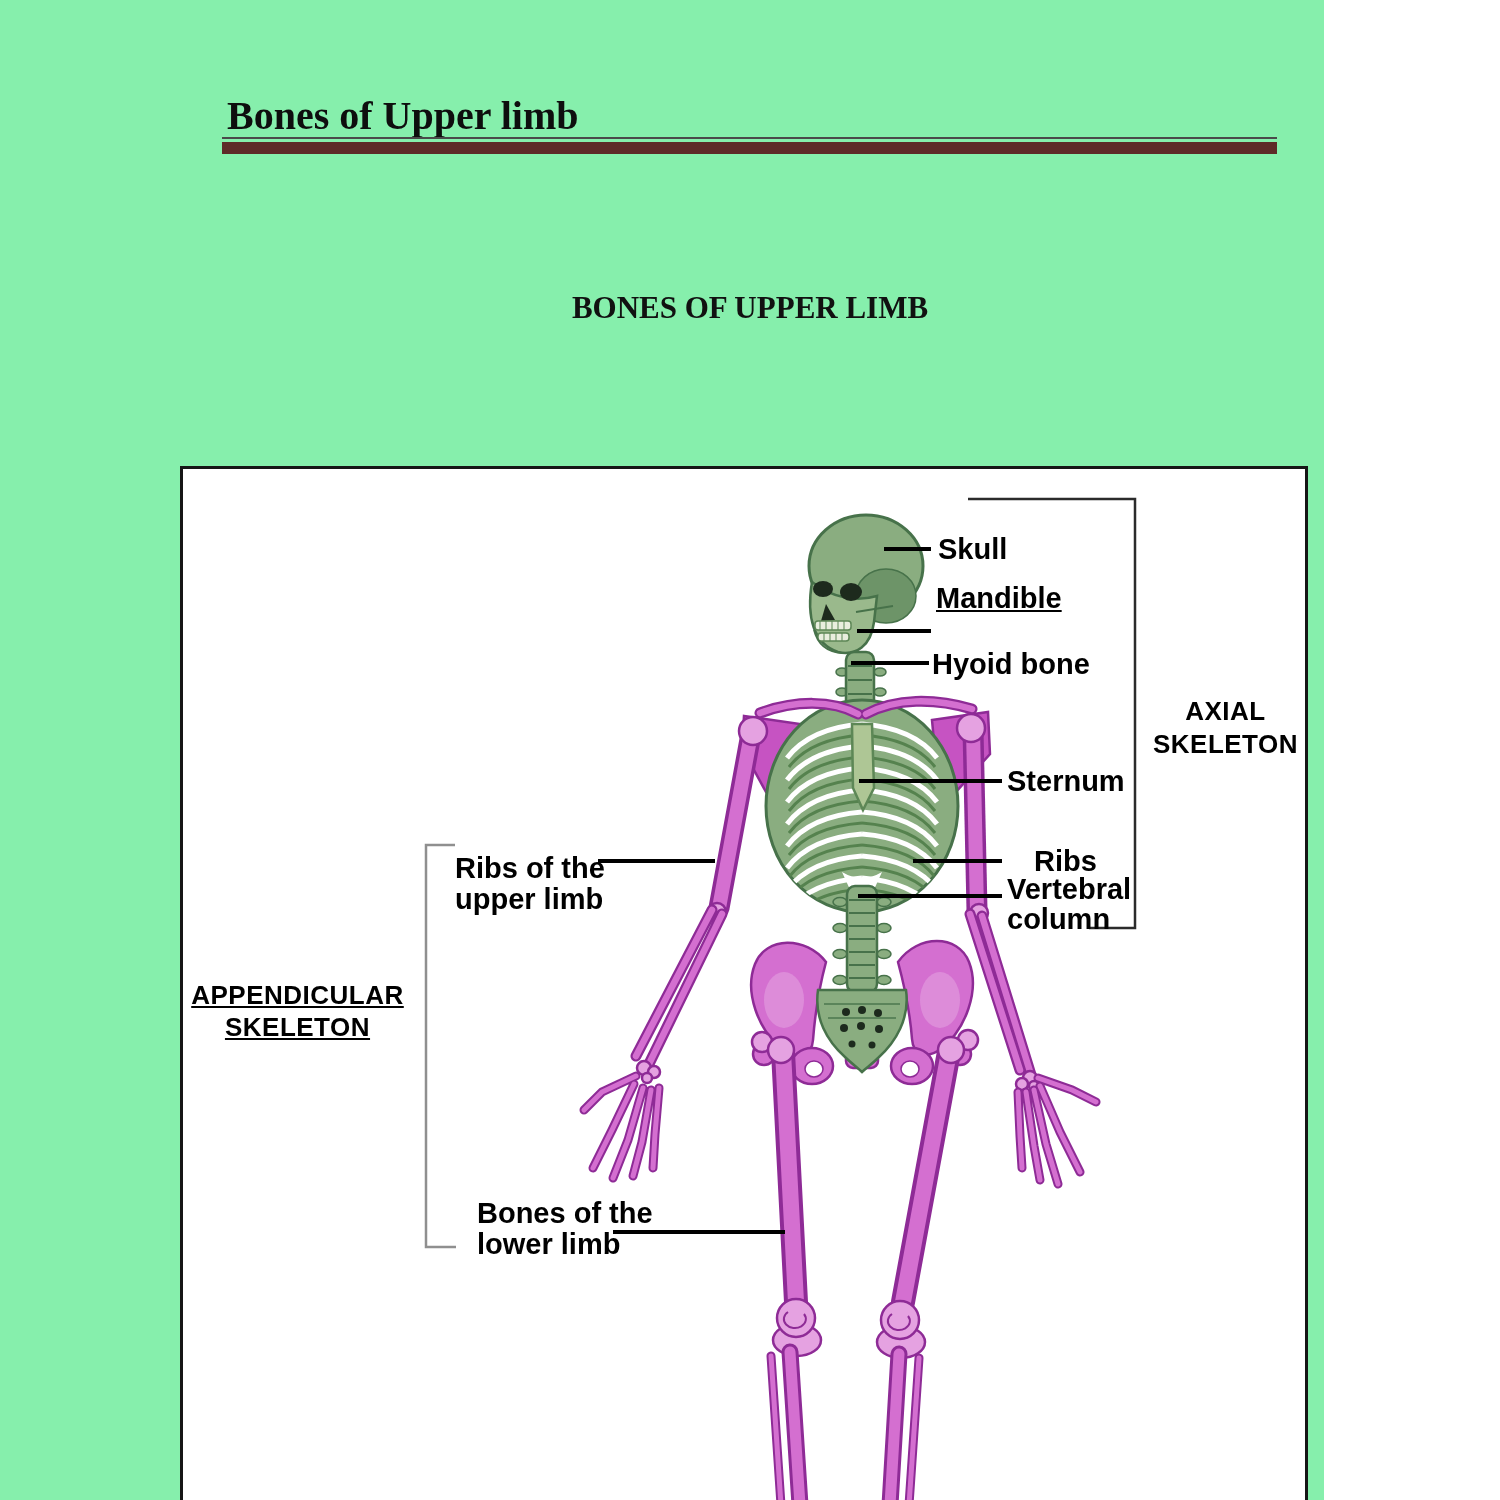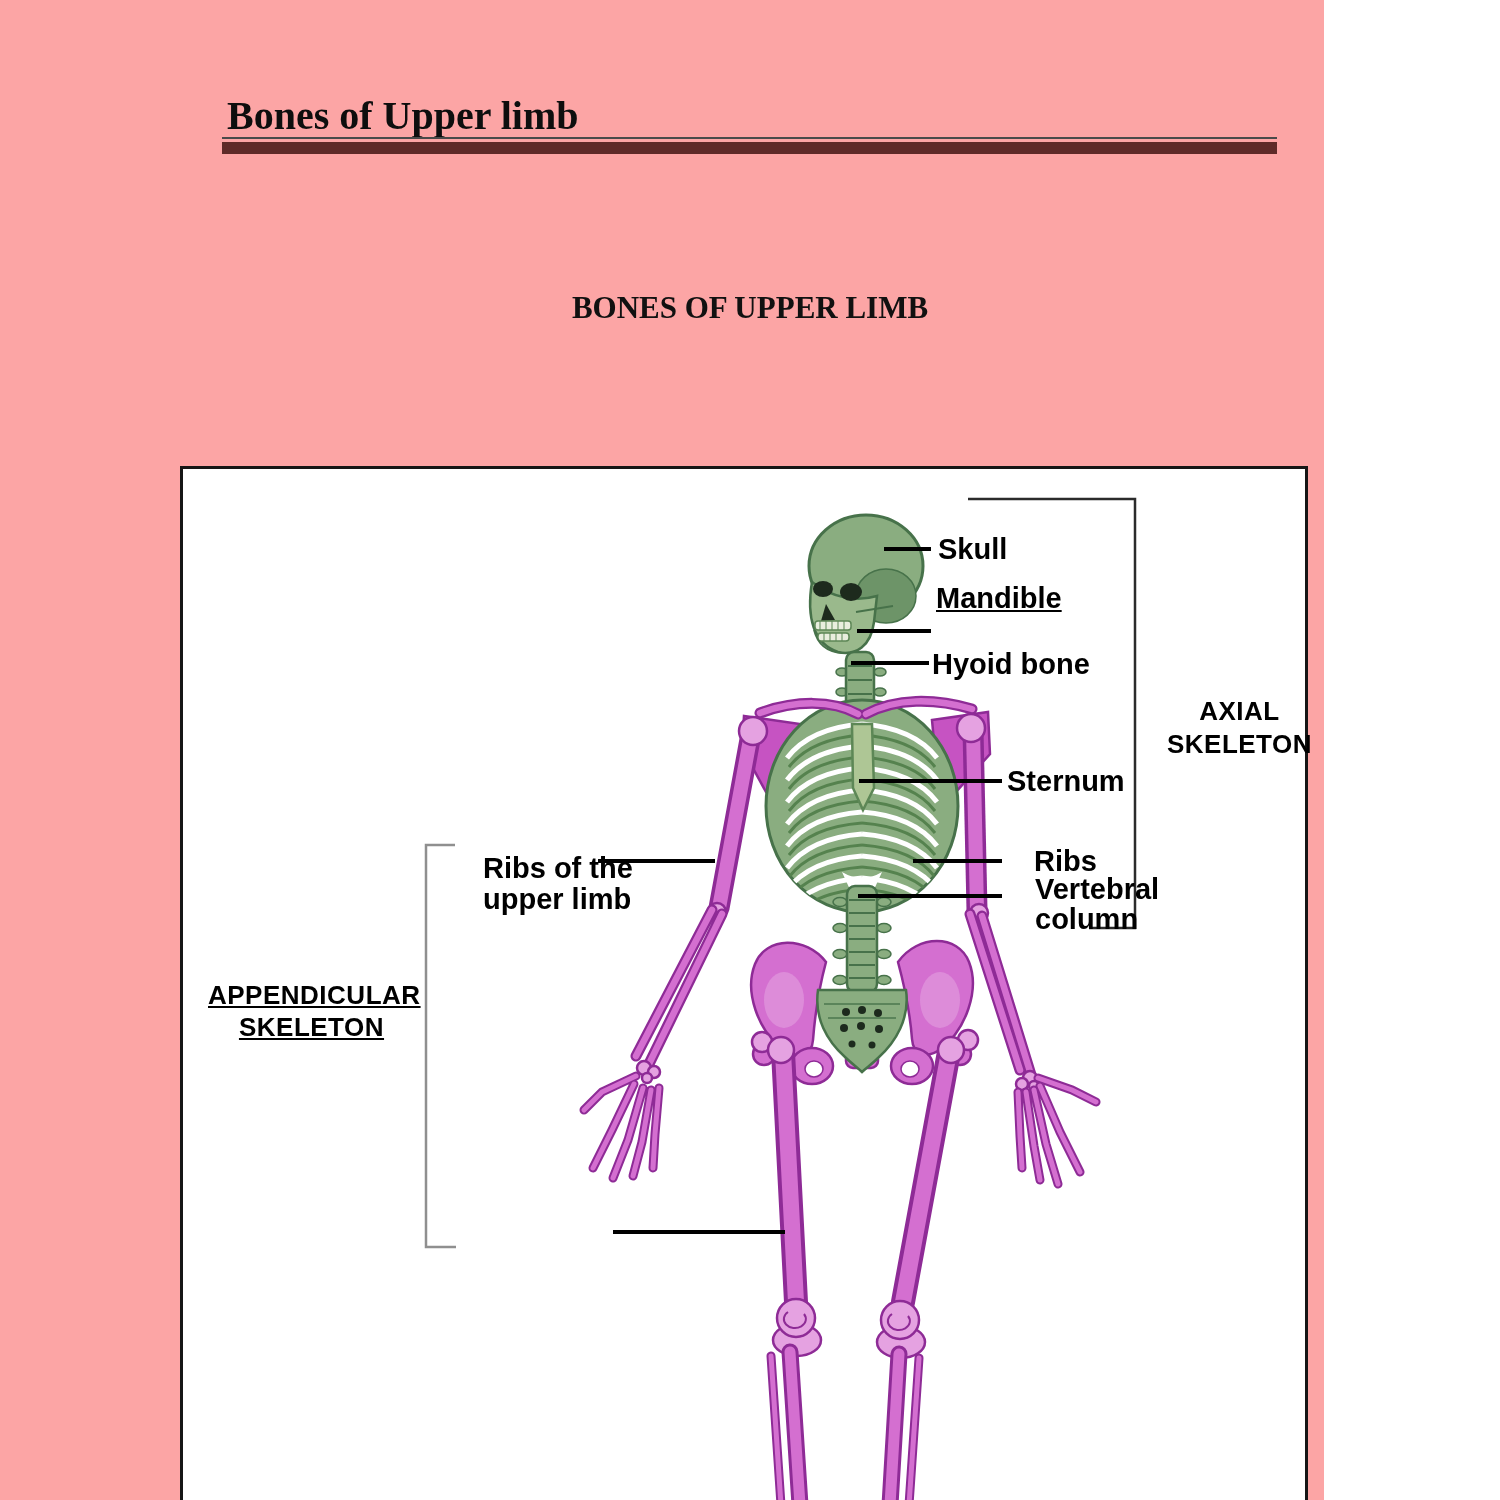--- a/index.html
+++ b/index.html
@@ -1,28 +1,28 @@
 <!DOCTYPE html>
 <html><head>
 <meta charset="utf-8">
 <style>
   html,body{margin:0;padding:0;background:#fff;}
-  #page{position:relative;width:1324px;height:1500px;background:#fca5a5;overflow:hidden;
+  #page{position:relative;width:1324px;height:1500px;background:#86efac;overflow:hidden;
         font-family:"Liberation Sans",sans-serif;}
   .doc-title{position:absolute;left:227px;top:92px;font-family:"Liberation Serif",serif;
         font-weight:700;font-size:40px;color:#0e0e0e;letter-spacing:0;}
   .rule-thin{position:absolute;left:222px;top:137px;width:1055px;height:2px;background:#4a4a4a;}
   .rule-bar{position:absolute;left:222px;top:142px;width:1055px;height:12px;background:#5e2a28;}
   .doc-heading{position:absolute;left:0;top:290px;width:1500px;text-align:center;
         font-family:"Liberation Serif",serif;font-weight:700;font-size:31px;color:#111;}
   .figure-frame{position:absolute;left:180px;top:466px;width:1122px;height:1060px;
         border:3px solid #161616;background:#fff;}
   svg{position:absolute;left:0;top:0;}
   .label{position:absolute;font-weight:700;font-size:29px;color:#000;line-height:30px;white-space:nowrap;}
-  .label .ln{display:block;padding-left:28px;}
+  .label .ln{display:block;}
   .label-big{font-size:26px;letter-spacing:.5px;text-align:center;}
   .bd{stroke:#8e2b96;fill:none;stroke-linecap:round;}
   .bl{stroke:#d46fd0;fill:none;stroke-linecap:round;}
   .joint{fill:#e5a2e1;stroke:#8e2b96;stroke-width:2.5;}
   .greenline{stroke:#47724a;stroke-width:1.8;fill:none;}
   .leader{stroke:#000;stroke-width:4;fill:none;}
 </style>
 </head>
 <body>
 
@@ -216,14 +216,18 @@
     <span class="ln">SKELETON</span>
   </div>
   <div class="label label-big" style="left:180px;top:979px;width:235px;line-height:32px;text-decoration:underline;">
     <span class="ln">APPENDICULAR</span>
     <span class="ln">SKELETON</span>
   </div>
   <div class="label" style="left:455px;top:853px;line-height:31px;">
     <span class="ln">Ribs of the</span>
     <span class="ln">upper limb</span>
   </div>
+  <div class="label" style="left:477px;top:1198px;line-height:31px;">
+    <span class="ln">Bones of the</span>
+    <span class="ln">lower limb</span>
+  </div>
 
 </div>
 
 </body></html>

